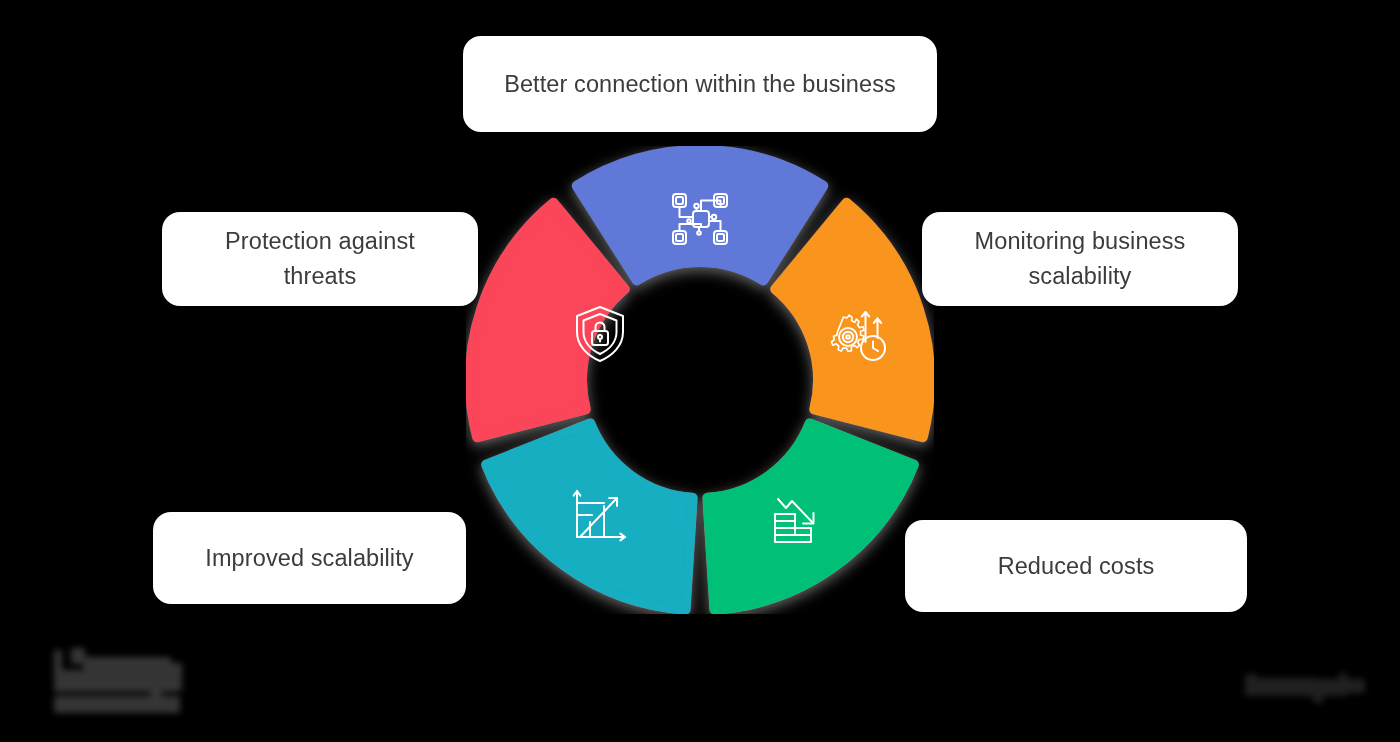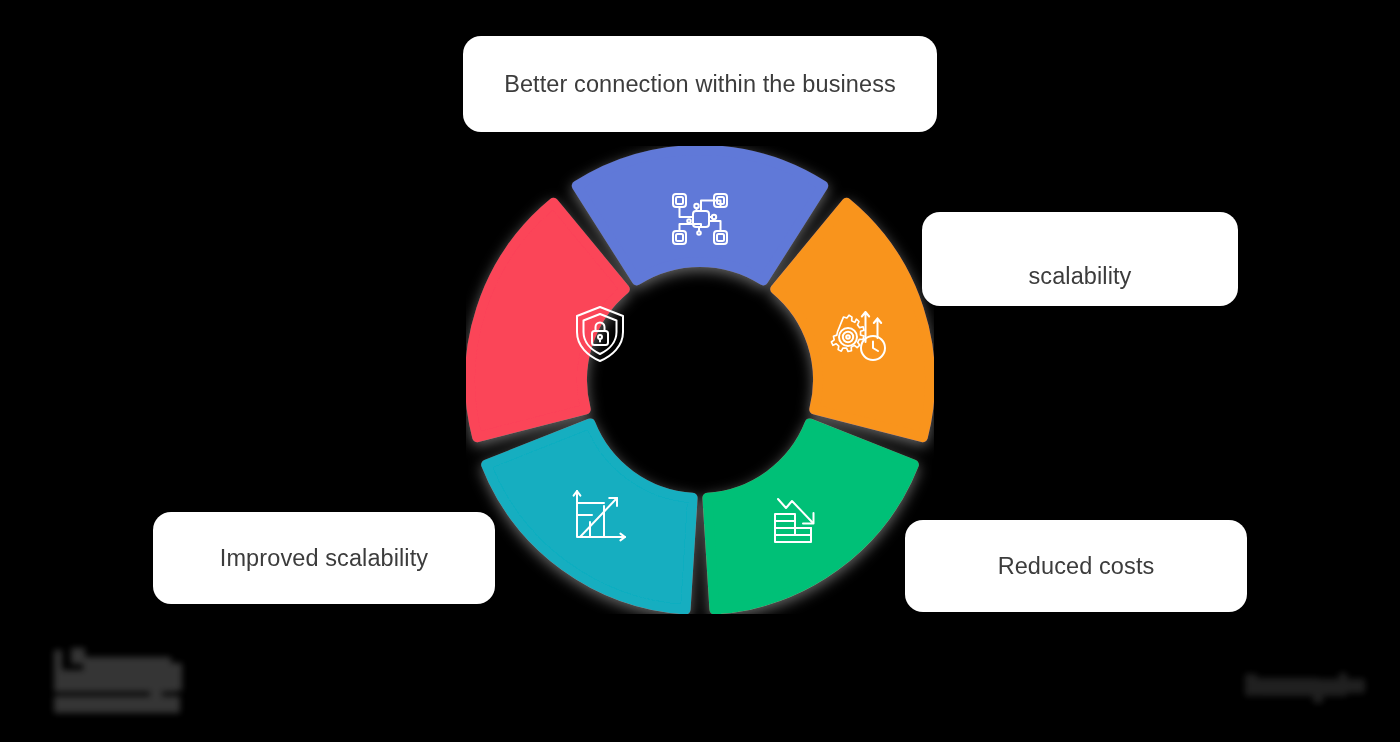--- a/index.html
+++ b/index.html
@@ -37,21 +37,21 @@
     color: #3c3c3c;
     font-size: 23.5px;
     line-height: 1.48;
     font-weight: 400;
     letter-spacing: 0.1px;
   }
 
   #card-top        { left: 463px; top: 36px;  width: 474px; height: 96px; }
   #card-left-top   { left: 162px; top: 212px; width: 316px; height: 94px; }
   #card-right-top  { left: 922px; top: 212px; width: 316px; height: 94px; }
-  #card-left-bottom{ left: 153px; top: 512px; width: 342px; height: 92px; }
+  #card-left-bottom{ left: 153px; top: 512px; width: 313px; height: 92px; }
   #card-right-bottom{left: 905px; top: 512px; width: 342px; height: 92px; margin-top: 8px; }
 
   
   #wheel {
     position: absolute;
     left: 466px;
     top: 146px;
     width: 468px;
     height: 468px;
   }
@@ -83,24 +83,30 @@
 </style>
 </head>
 <body>
 
 <div class="stage">
 
   <div class="label-card" id="card-top">
     <div class="label-text">Better connection within the business</div>
   </div>
 
+  <div class="label-card" id="card-left-top">
+    <div class="label-text">
+      <span>Protection against</span><br>
+      <span>threats</span>
+    </div>
+  </div>
 
   <div class="label-card" id="card-right-top">
     <div class="label-text">
-      <br>
+      <span>Monitoring business</span><br>
       <span>scalability</span>
     </div>
   </div>
 
   <div class="label-card" id="card-left-bottom">
     <div class="label-text">Improved scalability</div>
   </div>
 
   <div class="label-card" id="card-right-bottom">
     <div class="label-text">Reduced costs</div>

